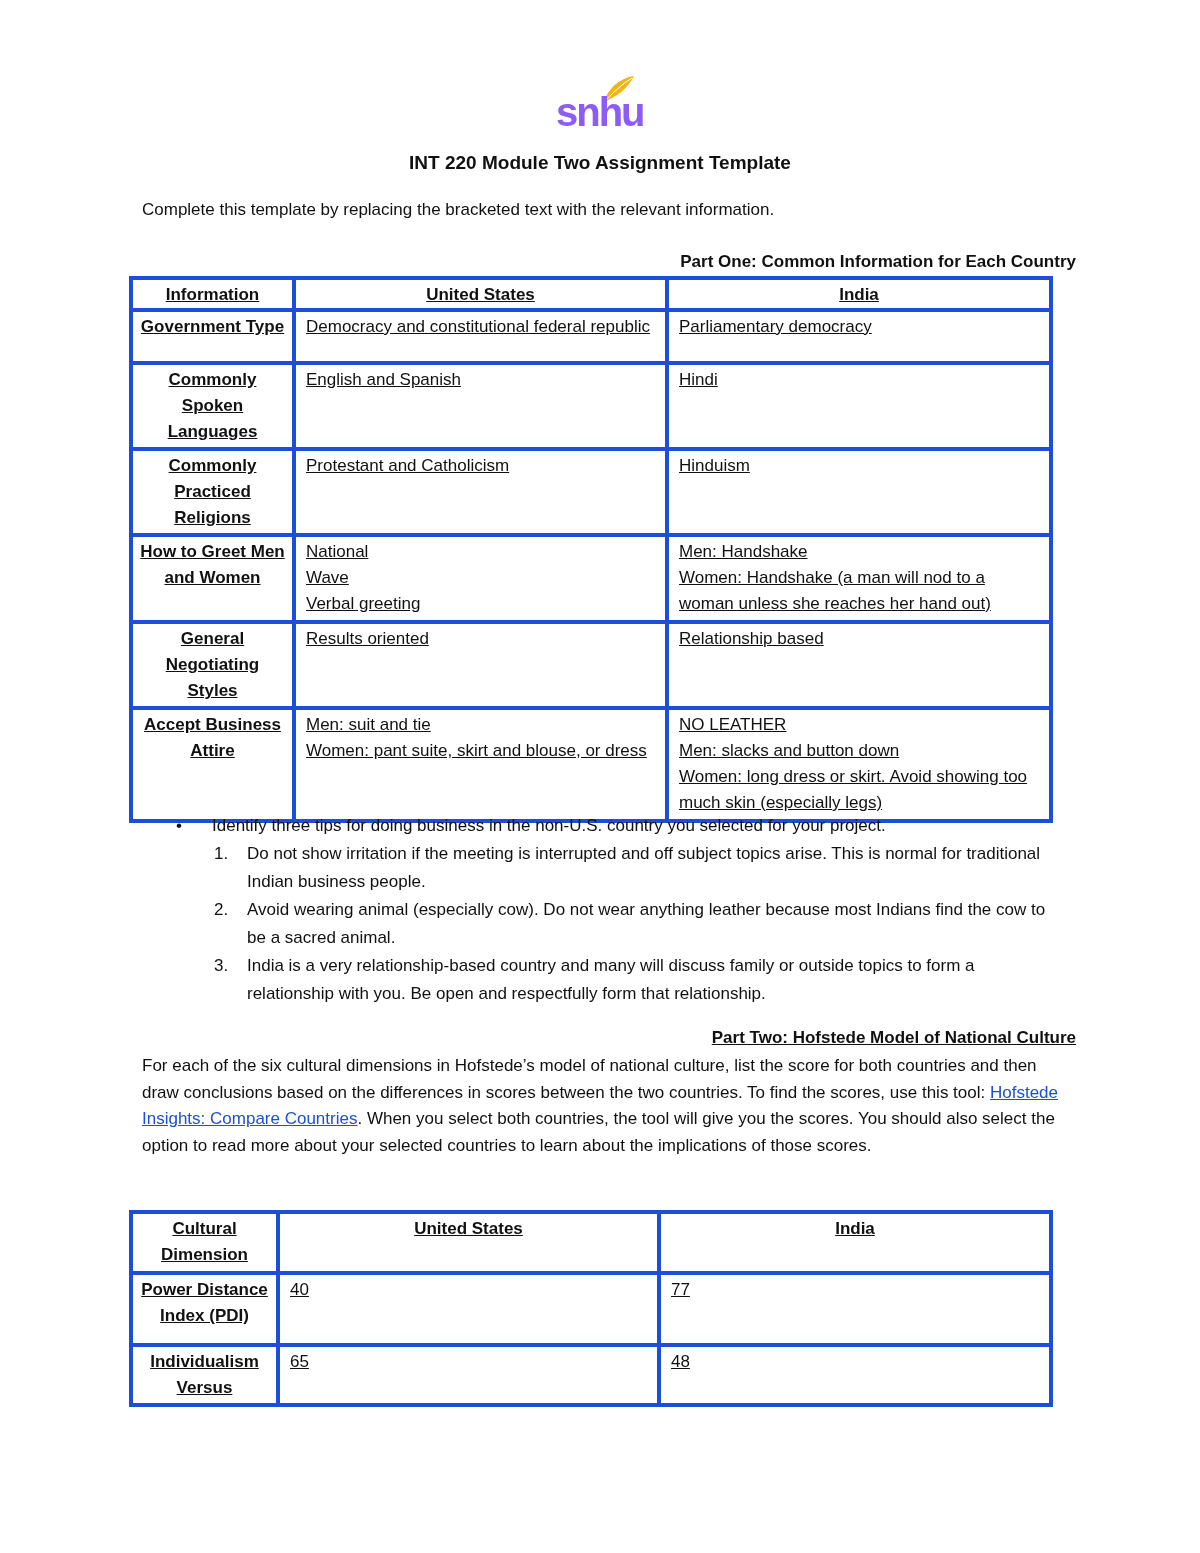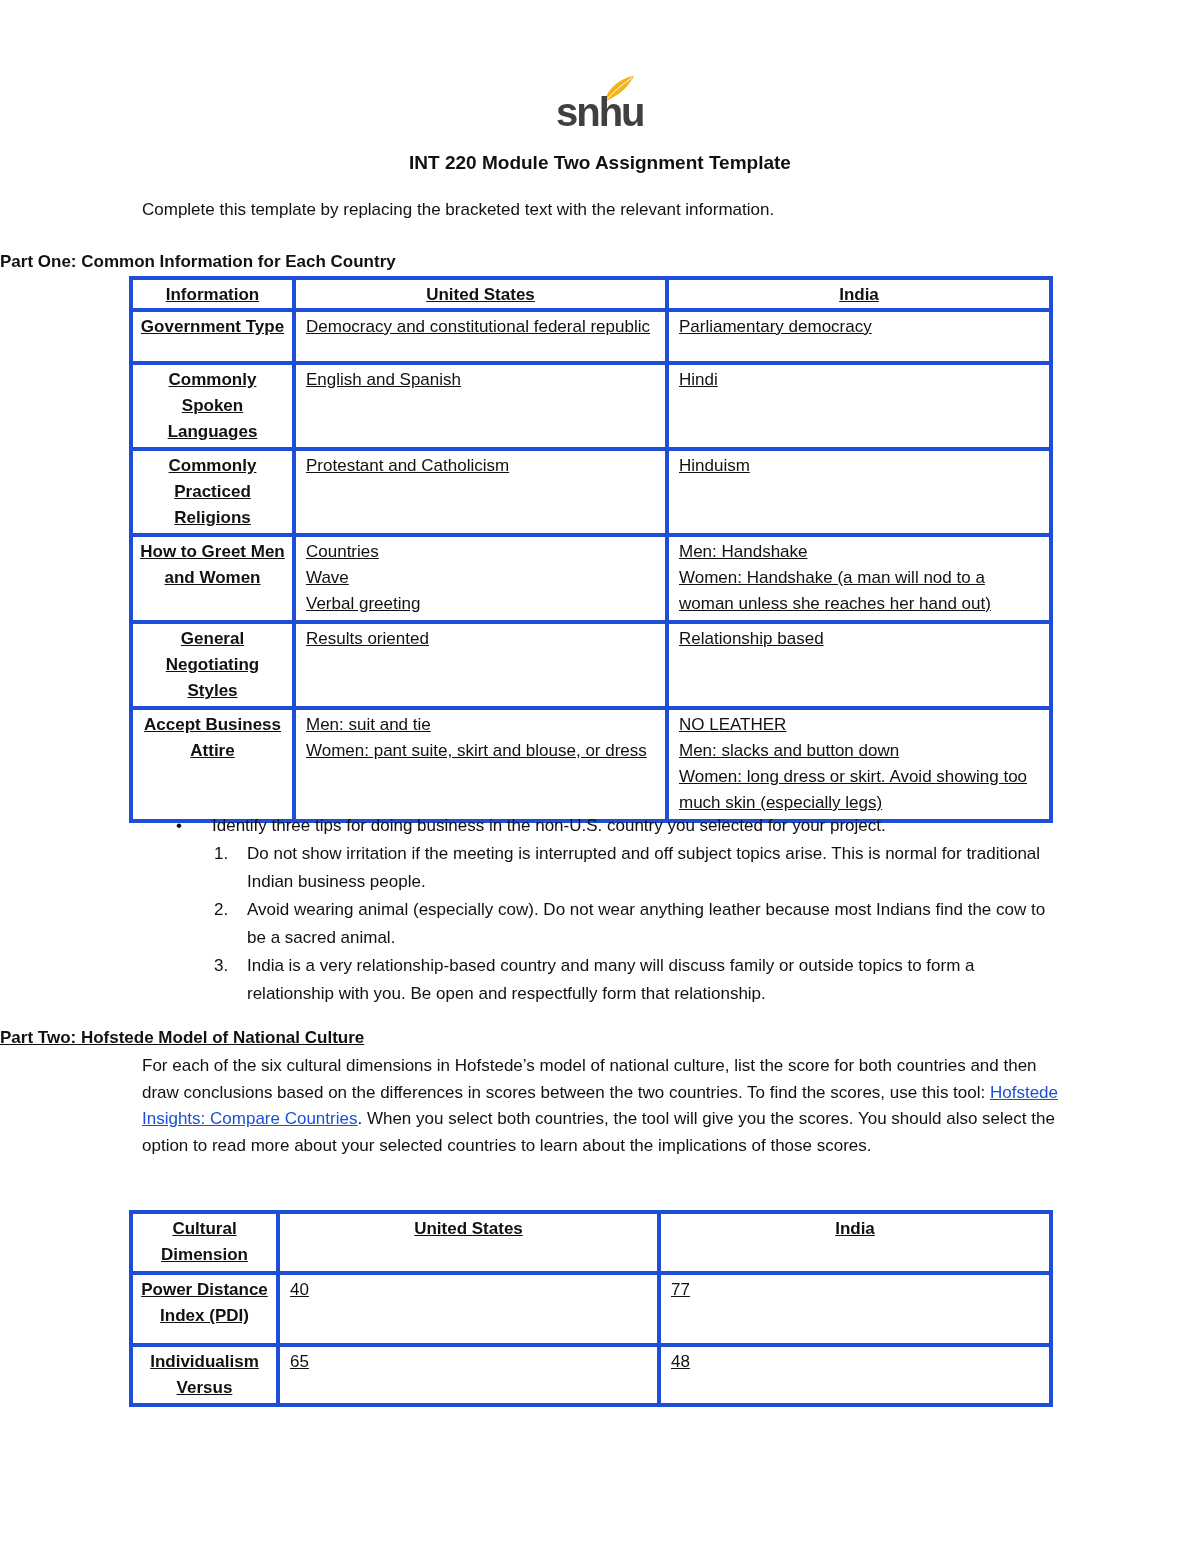--- a/index.html
+++ b/index.html
@@ -6,31 +6,31 @@
     body {
       width: 1200px; height: 1553px; position: relative; overflow: hidden;
       font-family: "Liberation Sans", "DejaVu Sans", sans-serif;
       color: #111111; font-size: 17px;
     }
     .logo {
       position: absolute; left: 556px; top: 74px; width: 84px; height: 58px;
     }
     .logo-text {
       position: absolute; left: 0; bottom: 0; font-weight: bold;
-      font-size: 40px; letter-spacing: -2px; color: #404040; line-height: 40px;
+      font-size: 40px; letter-spacing: -2px; color: #8b5cf6; line-height: 40px;
       font-family: "Liberation Sans", sans-serif;
     }
     .logo-leaf { position: absolute; left: 44px; top: 0; }
     .title {
       position: absolute; top: 152px; left: 0; width: 1200px; text-align: center;
       font-weight: bold; font-size: 19px;
     }
     .intro { position: absolute; top: 200px; left: 142px; font-size: 17px; }
     .part-heading {
-      position: absolute; left: 0; width: 1076px; text-align: left;
+      position: absolute; left: 0; width: 1076px; text-align: right;
       font-weight: bold; font-size: 17px;
     }
     table.grid {
       position: absolute; border-collapse: collapse; table-layout: fixed;
       font-size: 17px;
     }
     table.grid td, table.grid th {
       border: 4px solid #1d4ed8; vertical-align: top; padding: 2px 10px 3px 10px;
       line-height: 26px;
       text-decoration: underline;
@@ -100,21 +100,21 @@
     <td>
           <span class="cell-line">Protestant and Catholicism</span>
         </td>
     <td>
           <span class="cell-line">Hinduism</span>
         </td>
   </tr>
   <tr style="height:80px;">
     <td class="rowhead">How to Greet Men and Women</td>
     <td>
-      <span class="cell-line">Countries</span>
+      <span class="cell-line">National</span>
       <span class="cell-line">Wave</span>
       <span class="cell-line">Verbal greeting</span>
     </td>
     <td>
       <span class="cell-line">Men: Handshake</span>
       <span class="cell-line">Women: Handshake (a man will nod to a woman unless she reaches her hand out)</span>
     </td>
   </tr>
   <tr style="height:76px;">
     <td class="rowhead">General Negotiating Styles</td>

